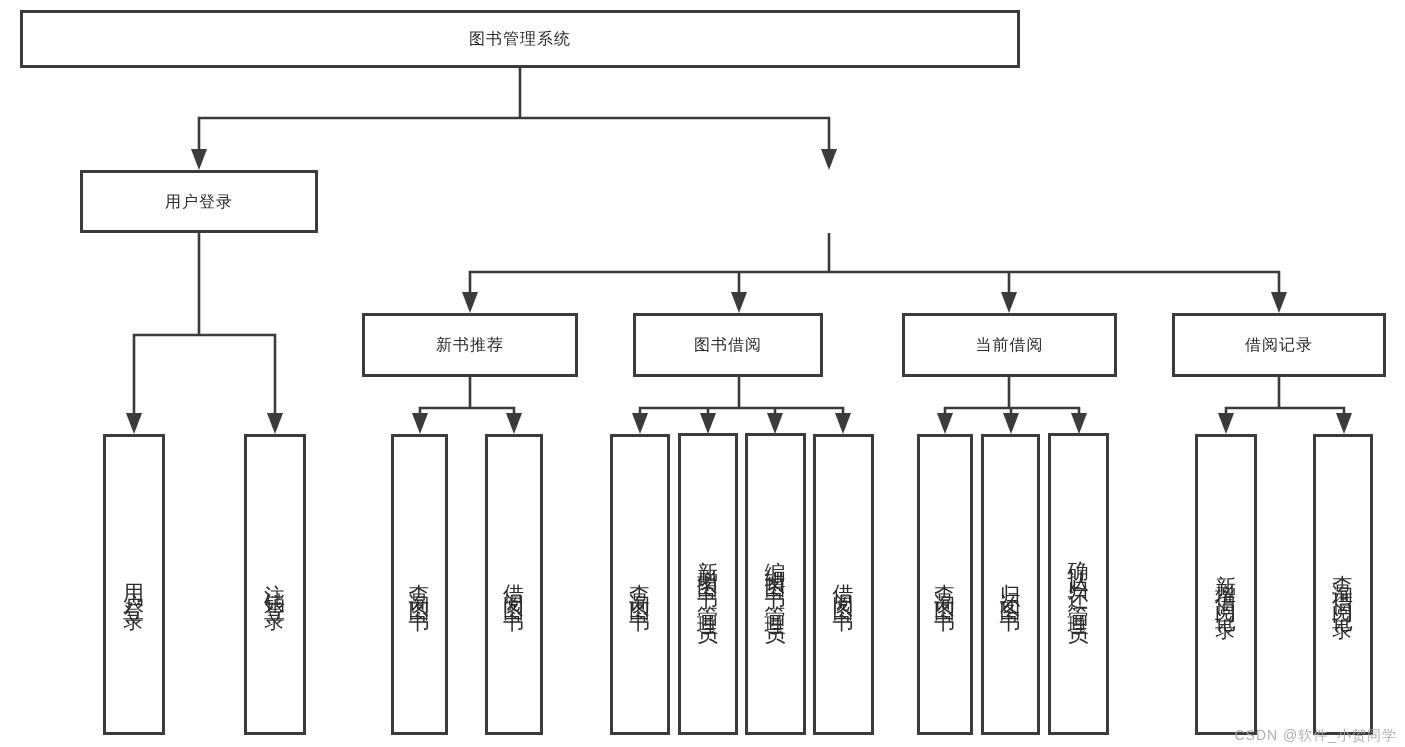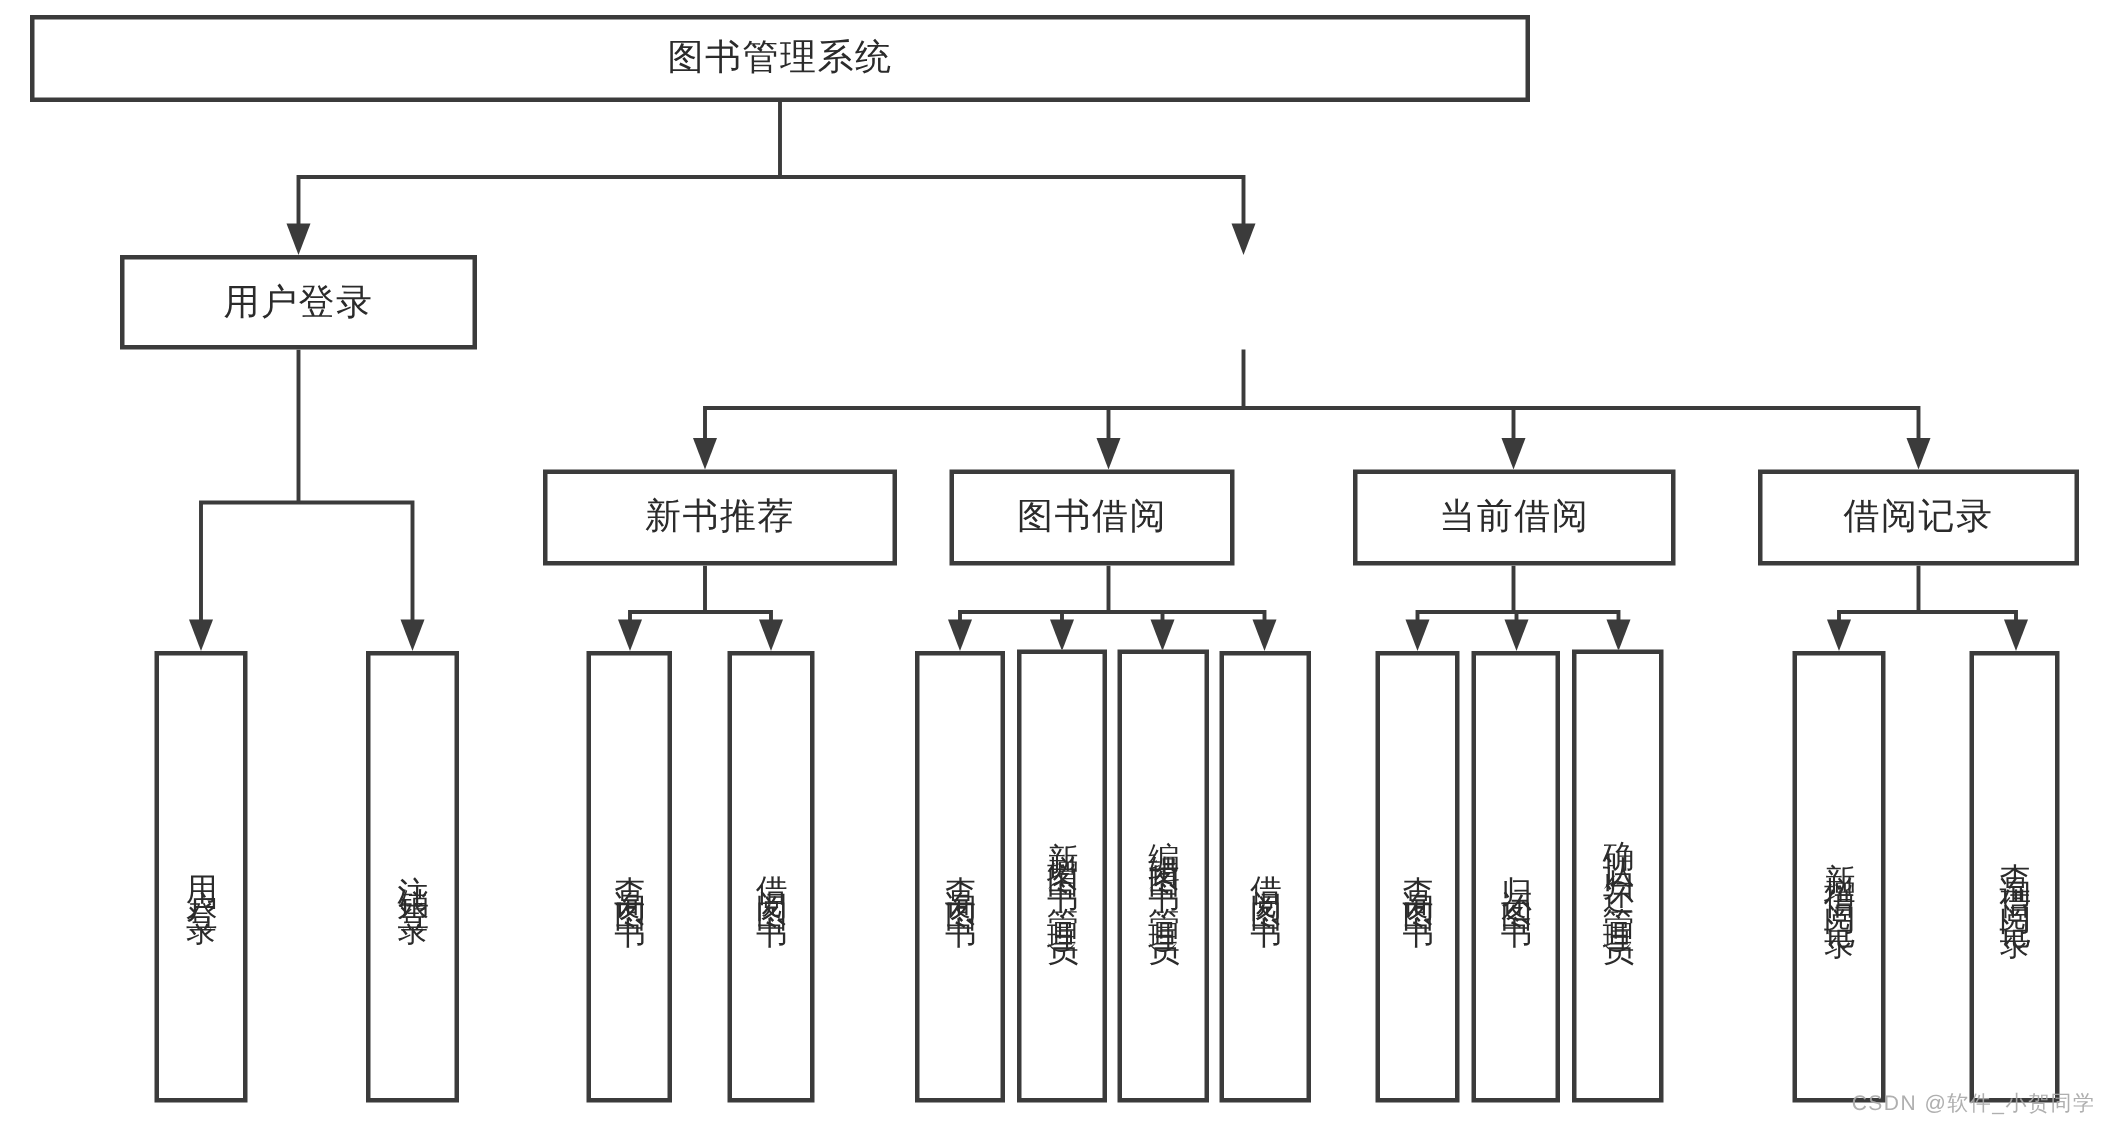--- a/index.html
+++ b/index.html
@@ -13,42 +13,42 @@
   .connectors{position:absolute;left:0;top:0;z-index:1;}
   .node{
     position:absolute;
     box-sizing:border-box;
     border:3px solid #3b3b3b;
     background:#ffffff;
     display:flex;align-items:center;justify-content:center;
     color:#2b2b2b;
     z-index:2;
   }
-  .node.h{font-size:24px;letter-spacing:1px;line-height:1;}
+  .node.h{font-size:16px;letter-spacing:1px;line-height:1;}
   .node.v{font-size:21px;}
   .node.v .lbl{
     writing-mode:vertical-lr;
     text-orientation:mixed;
     letter-spacing:9px;
     line-height:1.1;
   }
   .watermark{
     position:absolute;
     right:8px;bottom:2px;
     font-size:14px;
     color:rgba(168,168,168,0.92);
     letter-spacing:1px;
     z-index:5;
     white-space:nowrap;
   }
   
   #n-root          {left:20px;  top:10px;  width:1000px;height:58px;}
   #n-user-login    {left:80px;  top:170px; width:238px; height:63px;}
   #n-book-mgmt     {left:712px; top:170px; width:234px; height:63px;}
-  #n-new-books     {left:362px; top:313px; width:236px; height:64px;}
+  #n-new-books     {left:362px; top:313px; width:216px; height:64px;}
   #n-book-borrow   {left:633px; top:313px; width:190px; height:64px;}
   #n-current-borrow{left:902px; top:313px; width:215px; height:64px;}
   #n-borrow-records{left:1172px;top:313px; width:214px; height:64px;}
   #n-ul-login      {left:103px; top:434px; width:62px;  height:301px;}
   #n-ul-logout     {left:244px; top:434px; width:62px;  height:301px;}
   #n-nb-query      {left:391px; top:434px; width:57px;  height:301px;}
   #n-nb-borrow     {left:485px; top:434px; width:58px;  height:301px;}
   #n-bb-query      {left:610px; top:434px; width:60px;  height:301px;}
   #n-bb-add        {left:678px; top:433px; width:60px;  height:302px;}
   #n-bb-edit       {left:745px; top:433px; width:61px;  height:302px;}

